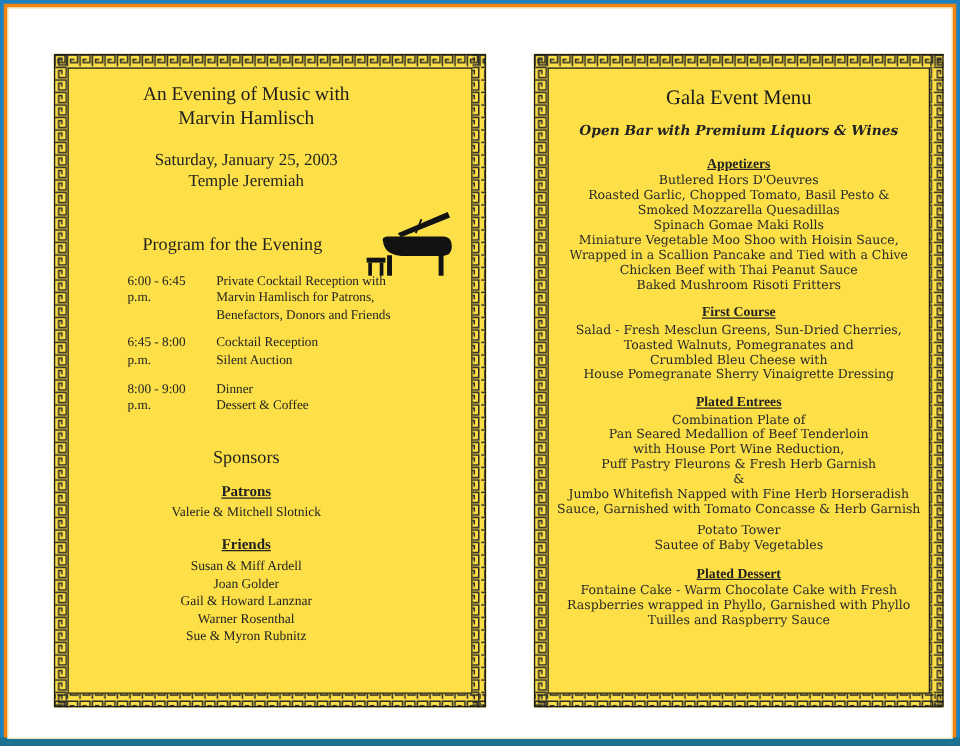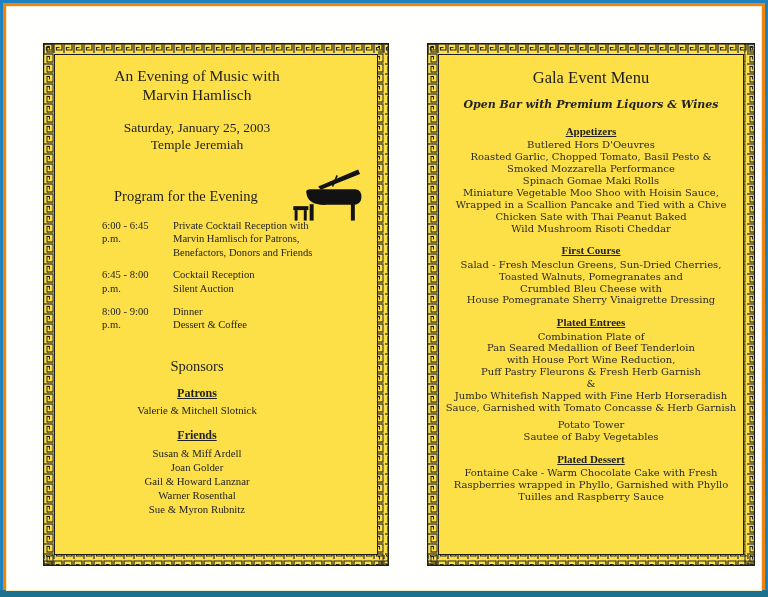--- a/index.html
+++ b/index.html
@@ -149,26 +149,26 @@
         <rect x="11.5" y="11.5" width="305" height="500" fill="none" stroke="#1d1d1d" stroke-width="1"></rect>
       </svg>
       <div class="page-inner pi-right">
         <div class="menu-title">Gala Event Menu</div>
         <div class="menu-subtitle">Open Bar with Premium Liquors &amp; Wines</div>
 
         <div class="menu-section-heading mt13">Appetizers</div>
         <div class="menu-group">
           <div class="menu-line">Butlered Hors D'Oeuvres</div>
           <div class="menu-line">Roasted Garlic, Chopped Tomato, Basil Pesto &amp;</div>
-          <div class="menu-line">Smoked Mozzarella Performance</div>
+          <div class="menu-line">Smoked Mozzarella Quesadillas</div>
           <div class="menu-line">Spinach Gomae Maki Rolls</div>
           <div class="menu-line">Miniature Vegetable Moo Shoo with Hoisin Sauce,</div>
           <div class="menu-line">Wrapped in a Scallion Pancake and Tied with a Chive</div>
-          <div class="menu-line">Chicken Sate with Thai Peanut Baked</div>
-          <div class="menu-line">Wild Mushroom Risoti Cheddar</div>
+          <div class="menu-line">Chicken Beef with Thai Peanut Sauce</div>
+          <div class="menu-line">Baked Mushroom Risoti Fritters</div>
         </div>
 
         <div class="menu-section-heading">First Course</div>
         <div class="menu-group">
           <div class="menu-line">Salad - Fresh Mesclun Greens, Sun-Dried Cherries,</div>
           <div class="menu-line">Toasted Walnuts, Pomegranates and</div>
           <div class="menu-line">Crumbled Bleu Cheese with</div>
           <div class="menu-line">House Pomegranate Sherry Vinaigrette Dressing</div>
         </div>
 

